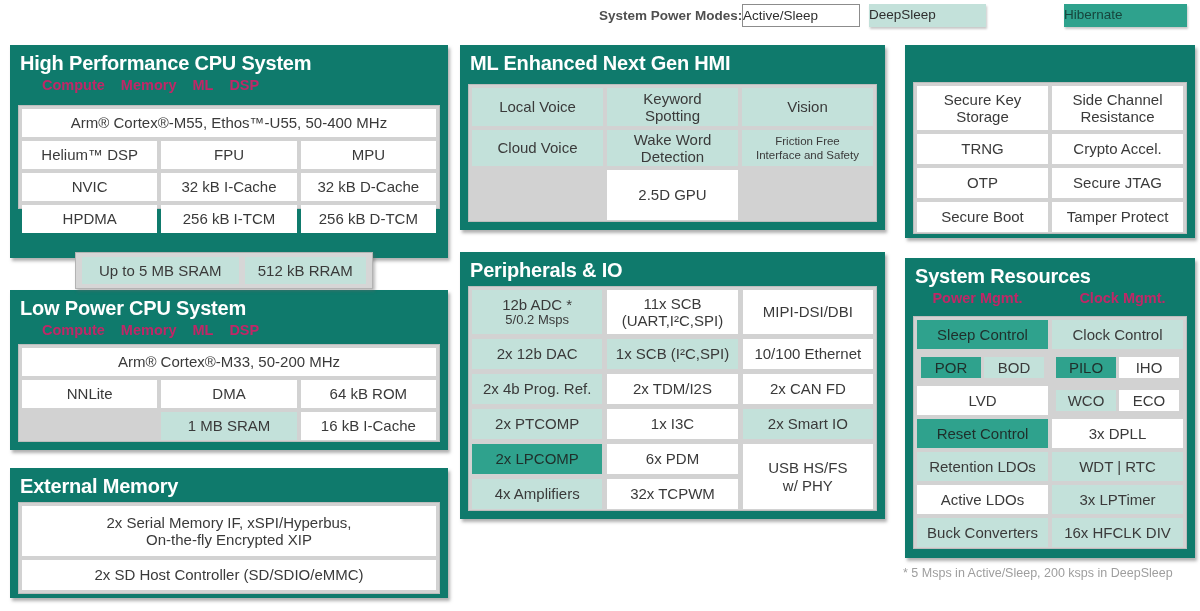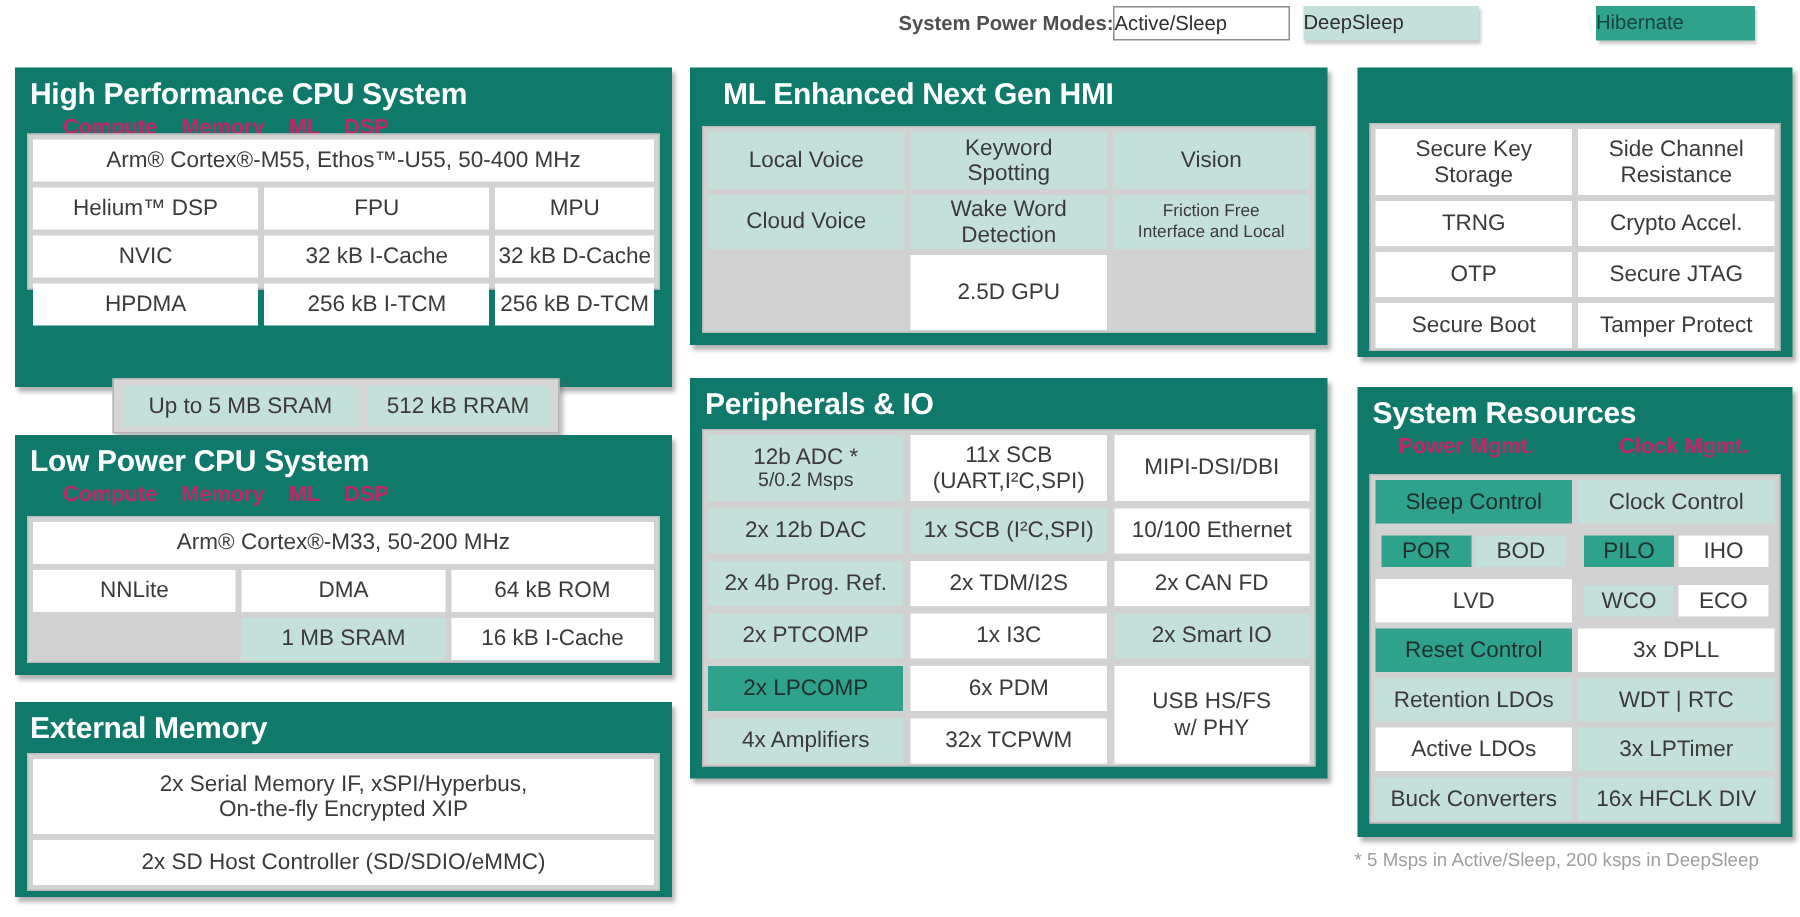--- a/index.html
+++ b/index.html
@@ -11,21 +11,21 @@
   body{
     width:1200px;height:611px;position:relative;overflow:hidden;
     font-family:"Liberation Sans","DejaVu Sans",sans-serif;color:var(--celltext);
   }
   
   .legend-label{position:absolute;left:599px;top:8px;font-size:13.5px;font-weight:bold;color:#4f4f4f;}
   .legend-item{position:absolute;top:4px;height:23px;line-height:22px;text-align:left;
     font-size:13.5px;color:#2e2e2e;}
   .lg-active{left:742px;width:118px;background:#fff;border:1px solid #8c8c8c;}
   .lg-deep{left:869px;width:117px;background:var(--deep);box-shadow:1px 2px 2px rgba(120,120,120,.4);}
-  .lg-hib{left:1064px;width:106px;background:var(--hib);box-shadow:1px 2px 2px rgba(120,120,120,.4);color:#16453c;}
+  .lg-hib{left:1064px;width:123px;background:var(--hib);box-shadow:1px 2px 2px rgba(120,120,120,.4);color:#16453c;}
   
   .block{position:absolute;background:var(--dark);box-shadow:2px 3px 3px rgba(100,100,100,.5);}
   .block-title{color:#fff;font-weight:bold;font-size:20px;letter-spacing:-0.2px;padding:7px 10px 0 10px;white-space:nowrap;}
   .title-row{display:flex;justify-content:space-between;align-items:baseline;padding-right:8px;}
   .badge{color:var(--pink);font-weight:bold;font-size:14.5px;padding-top:10px;}
   .tags{display:flex;gap:16px;padding:2px 0 0 32px;color:var(--pink);font-weight:bold;font-size:14.5px;}
   .tags-split{padding-left:0;gap:0;}
   .tags-split span{flex:1;text-align:center;}
   .body{position:absolute;left:8px;right:8px;background:var(--bodybg);border:1px solid #bdbdbd;
     padding:3px;display:grid;gap:4px;}
@@ -35,30 +35,30 @@
   .cell.mode-hib{background:var(--hib);color:#1f2f2b;}
   .cell.mode-empty{background:transparent;}
   .cell.small span{font-size:11.5px;line-height:1.25;}
   .cell.adc span:nth-child(2){font-size:13px;}
   .cell.split{background:transparent;padding:4px;flex-direction:row;display:flex;gap:3px;}
   .chip{display:flex;align-items:center;justify-content:center;height:100%;background:var(--white);}
   .chip.mode-deep{background:var(--deep);}
   .chip.mode-hib{background:var(--hib);color:#1f2f2b;}
   
   #hp{left:10px;top:45px;width:438px;height:213px;}
-  #hp .body{top:44px;height:104px;grid-template-columns:repeat(2,1fr);grid-template-rows:repeat(4,28px);}
+  #hp .body{top:60px;height:104px;grid-template-columns:repeat(3,1fr);grid-template-rows:repeat(4,28px);}
   #bridge{position:absolute;left:75px;top:252px;width:298px;height:37px;background:#d6d6d6;
     border:1px solid #b3b3b3;box-shadow:2px 2px 3px rgba(100,100,100,.45);
     display:flex;align-items:center;gap:6px;padding:0 6px;z-index:5;}
   #bridge .cell{height:27px;width:auto;}
   #lp{left:10px;top:290px;width:438px;height:160px;}
   #lp .body{top:54px;height:98px;grid-template-columns:repeat(3,1fr);grid-template-rows:repeat(3,28px);}
   #ext{left:10px;top:468px;width:438px;height:130px;}
   #ext .body{top:34px;height:92px;grid-template-columns:1fr;grid-template-rows:50px 30px;}
-  #ml{left:460px;top:45px;width:425px;height:185px;padding-left:12px;}
+  #ml{left:460px;top:45px;width:425px;height:185px;}
   #ml .body{top:39px;height:138px;grid-template-columns:repeat(3,1fr);grid-template-rows:38px 36px 50px;}
   #periph{left:460px;top:252px;width:425px;height:267px;}
   #periph .body{top:34px;height:225px;grid-template-columns:repeat(3,1fr);
     grid-template-rows:44px 30px 30px 30px 30px 30px;gap:5px;}
   #secure{left:905px;top:45px;width:290px;height:193px;}
   #secure .body{top:37px;height:152px;grid-template-columns:repeat(2,1fr);grid-template-rows:44px 30px 30px 30px;}
   #sysres{left:905px;top:258px;width:290px;height:300px;}
   #sysres .body{top:58px;height:233px;grid-template-columns:repeat(2,1fr);grid-template-rows:repeat(7,29px);}
   .footnote{position:absolute;left:903px;top:566px;font-size:12.5px;color:#9e9e9e;}
 </style>
@@ -136,21 +136,21 @@
         <span>Spotting</span>
       </div>
       <div class="cell mode-deep">Vision</div>
       <div class="cell mode-deep">Cloud Voice</div>
       <div class="cell mode-deep">
         <span>Wake Word</span>
         <span>Detection</span>
       </div>
       <div class="cell mode-deep small">
         <span>Friction Free</span>
-        <span>Interface and Local</span>
+        <span>Interface and Safety</span>
       </div>
       <div class="cell mode-empty"></div>
       <div class="cell mode-white">2.5D GPU</div>
       <div class="cell mode-empty"></div>
     </div>
 </section>
 
 <section class="block" id="periph">
   <div class="block-title">Peripherals &amp; IO</div>
   <div class="body">

